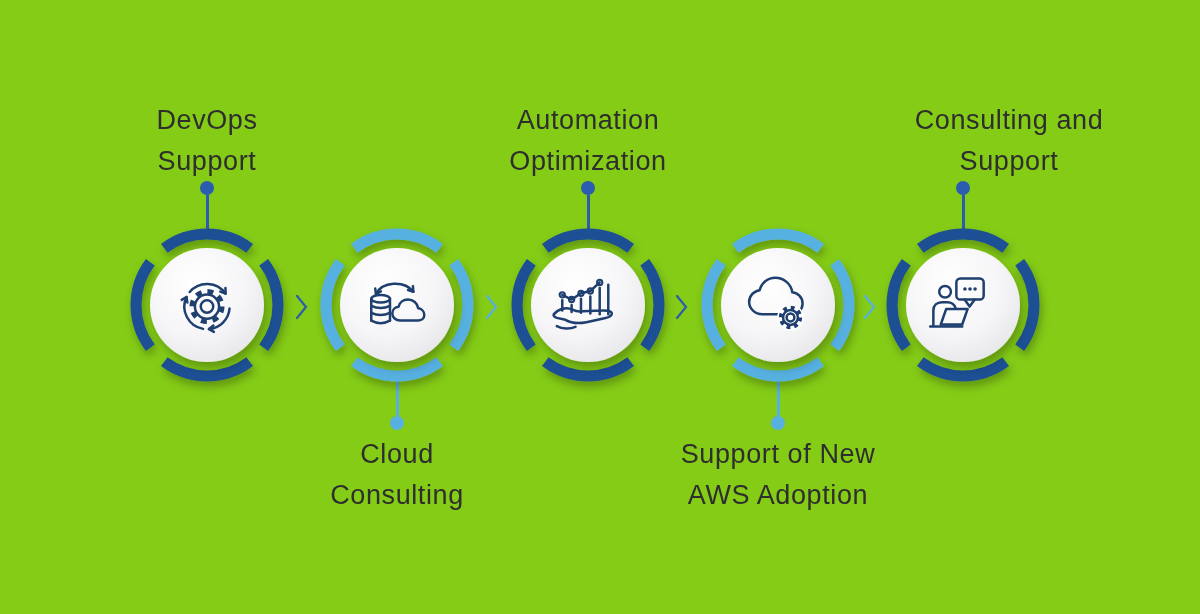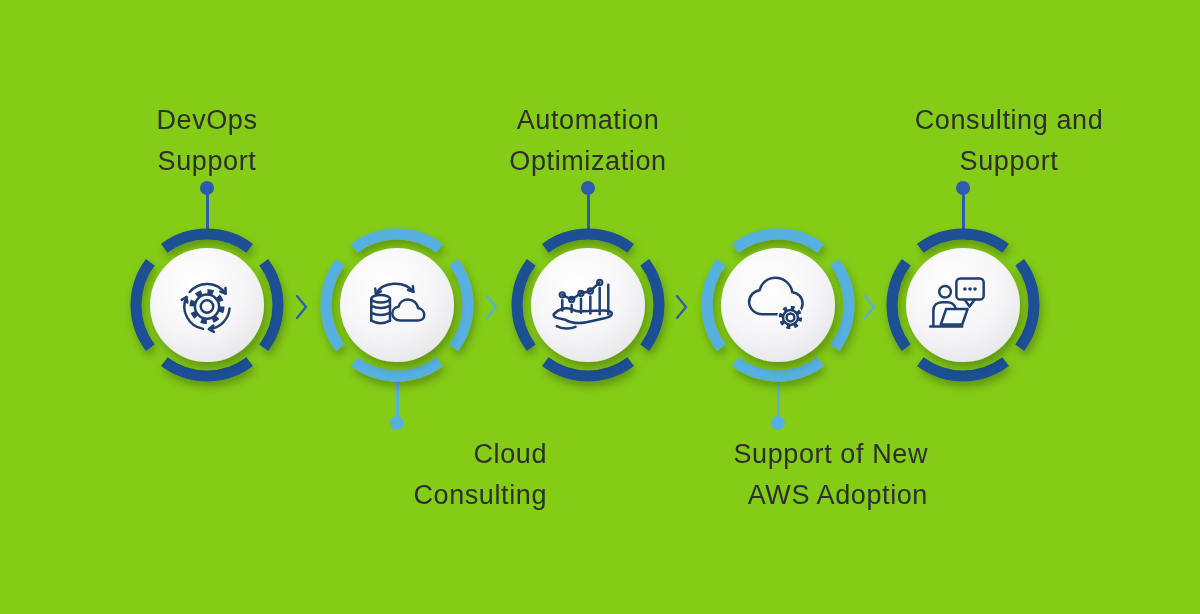--- a/index.html
+++ b/index.html
@@ -17,21 +17,21 @@
   .circle-svg{position:absolute;top:225px;width:160px;height:160px;overflow:visible;}
   .ring path{stroke:var(--ring);stroke-width:11;fill:none;}
 
   .label{
     position:absolute;width:300px;
     text-align:center;
     color:var(--text);
     font-size:27px;line-height:41px;letter-spacing:0.6px;
   }
   .label.top{top:100px;}
-  .label.bottom{top:434px;text-align:right;}
+  .label.bottom{top:434px;}
 
   .conn-line{position:absolute;width:3px;background:var(--conn);}
   .conn-dot{position:absolute;width:14px;height:14px;border-radius:50%;background:var(--conn);}
   .step.top-label .conn-line{top:195px;height:35px;}
   .step.top-label .conn-dot{top:181px;}
   .step.bottom-label .conn-line{top:380px;height:36px;}
   .step.bottom-label .conn-dot{top:416px;}
 
   .sep{position:absolute;top:293px;width:14px;height:28px;}
   .sep.dark{color:var(--conn-dark);}

